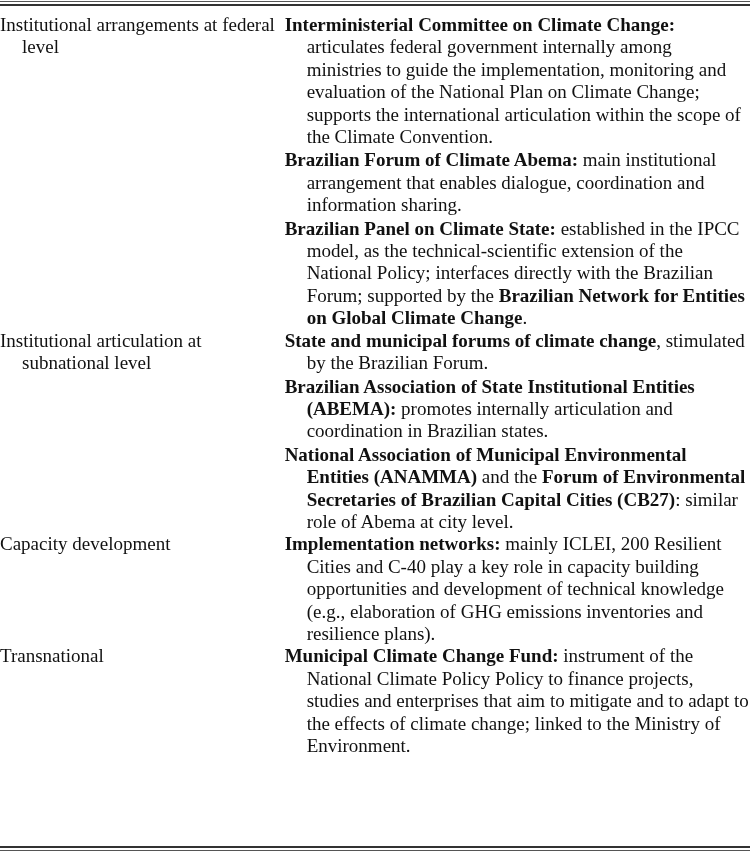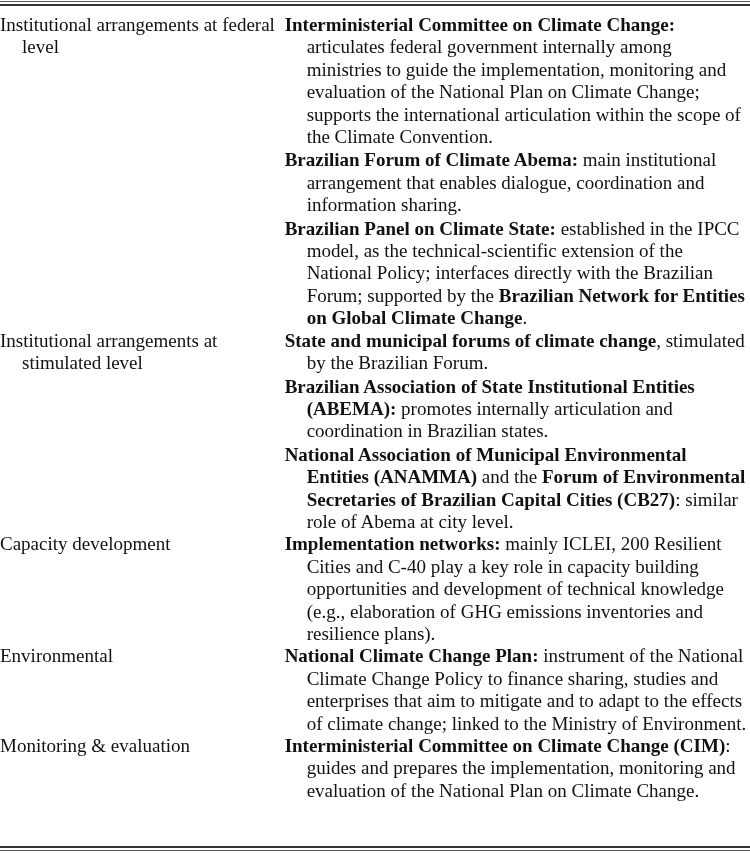--- a/index.html
+++ b/index.html
@@ -28,45 +28,39 @@
     <tr>
       <td class="c1 hang">Institutional arrangements at federal level</td>
       <td class="c2">
         <p class="entry"><b>Interministerial Committee on Climate Change:</b><span> articulates federal government internally among ministries to guide the implementation, monitoring and evaluation of the National Plan on Climate Change; supports the international articulation within the scope of the Climate Convention.</span></p>
         <p class="entry"><b>Brazilian Forum of Climate Abema:</b><span> main institutional arrangement that enables dialogue, coordination and information sharing.</span></p>
         <p class="entry"><b>Brazilian Panel on Climate State:</b><span> established in the IPCC model, as the technical-scientific extension of the National Policy; interfaces directly with the Brazilian Forum; supported by the </span><b>Brazilian Network for Entities on Global Climate Change</b><span>.</span></p>
       </td>
     </tr>
 
     <tr>
-      <td class="c1 hang">Institutional arrangements at stimulated level</td>
+      <td class="c1 hang">Institutional articulation at subnational level</td>
       <td class="c2">
         <p class="entry"><b>State and municipal forums of climate change</b><span>, stimulated by the Brazilian Forum.</span></p>
         <p class="entry"><b>Brazilian Association of State Institutional Entities (ABEMA):</b><span> promotes internally articulation and coordination in Brazilian states.</span></p>
         <p class="entry"><b>National Association of Municipal Environmental Entities (ANAMMA)</b><span> and the </span><b>Forum of Environmental Secretaries of Brazilian Capital Cities (CB27)</b><span>: similar role of Abema at city level.</span></p>
       </td>
     </tr>
 
     <tr>
       <td class="c1 hang">Capacity development</td>
       <td class="c2">
         <p class="entry"><b>Implementation networks:</b><span> mainly ICLEI, 200 Resilient Cities and C-40 play a key role in capacity building opportunities and development of technical knowledge (e.g., elaboration of GHG emissions inventories and resilience plans).</span></p>
       </td>
     </tr>
 
     <tr>
-      <td class="c1 hang">Environmental</td>
+      <td class="c1 hang">Transnational</td>
       <td class="c2">
-        <p class="entry"><b>National Climate Change Plan:</b><span> instrument of the National Climate Change Policy to finance sharing, studies and enterprises that aim to mitigate and to adapt to the effects of climate change; linked to the Ministry of Environment.</span></p>
+        <p class="entry"><b>Municipal Climate Change Fund:</b><span> instrument of the National Climate Policy Policy to finance projects, studies and enterprises that aim to mitigate and to adapt to the effects of climate change; linked to the Ministry of Environment.</span></p>
       </td>
     </tr>
 
-    <tr>
-      <td class="c1 hang">Monitoring &amp; evaluation</td>
-      <td class="c2">
-        <p class="entry"><b>Interministerial Committee on Climate Change (CIM)</b><span>: guides and prepares the implementation, monitoring and evaluation of the National Plan on Climate Change.</span></p>
-      </td>
-    </tr>
   </tbody>
 </table>
 
 <div class="rule" style="top:846px"></div>
 <div class="rule thin" style="top:850px"></div>
 
 </body></html>

